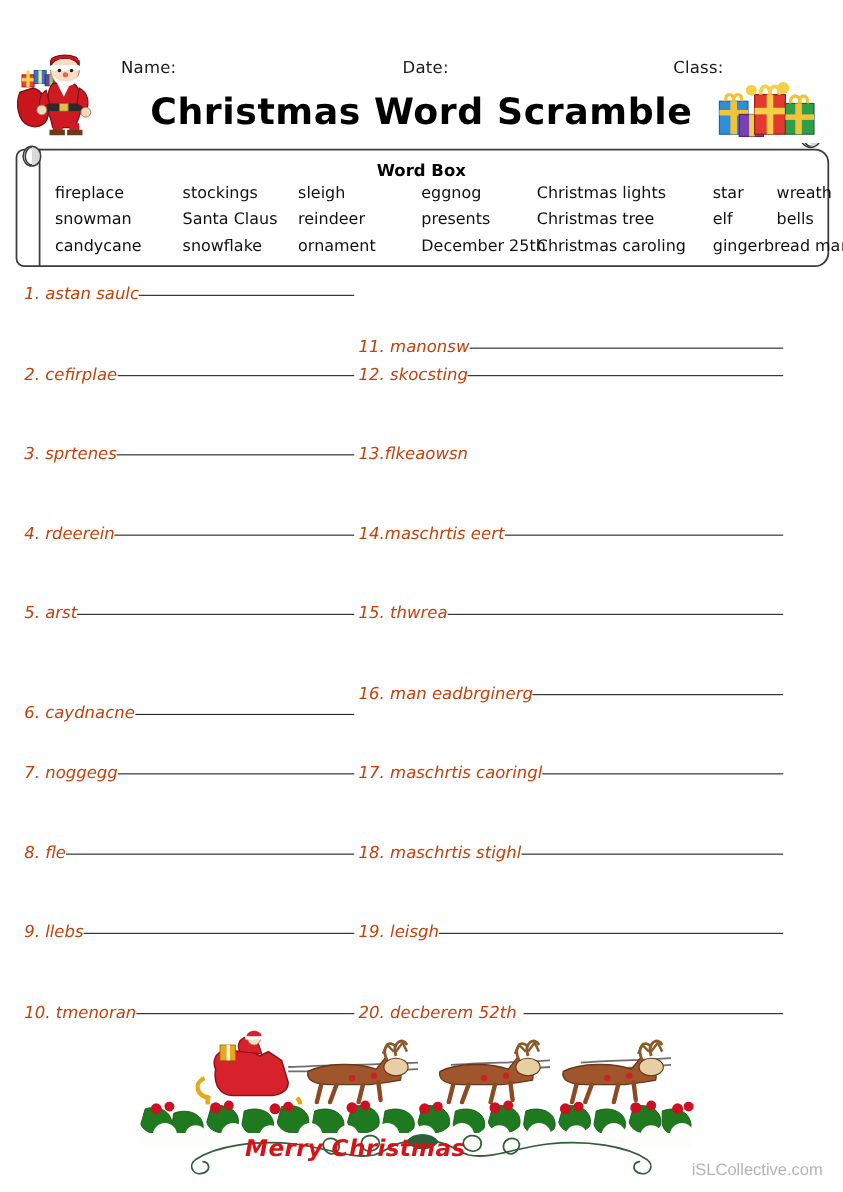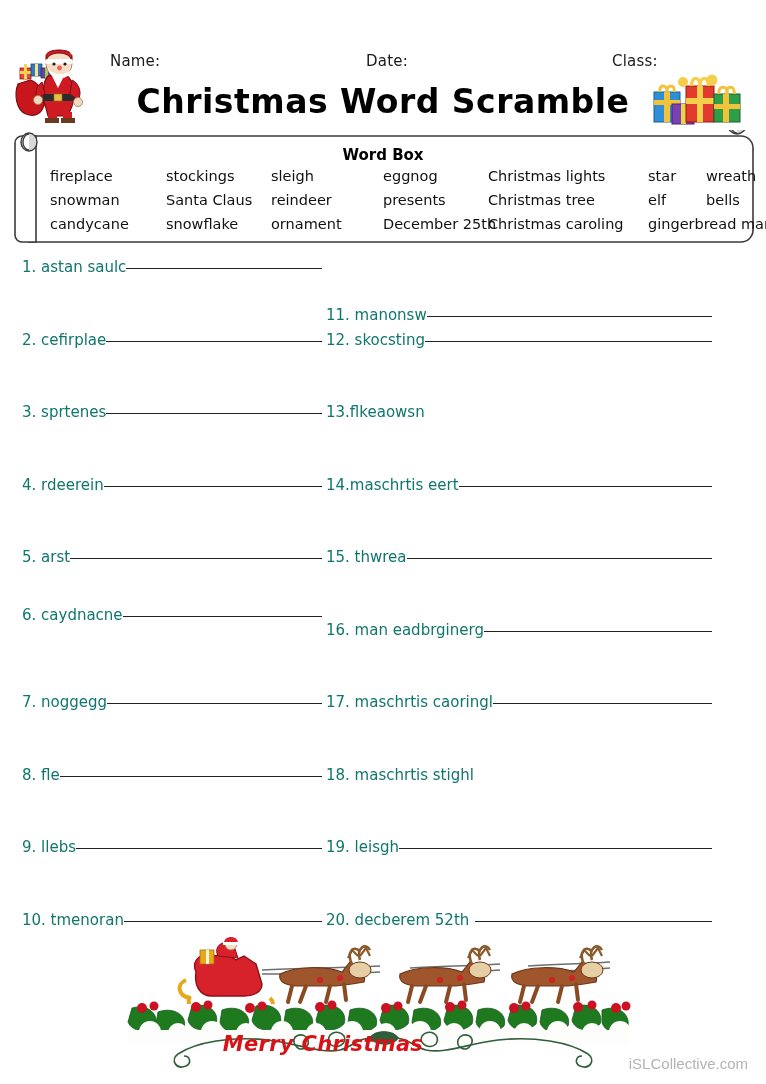--- a/index.html
+++ b/index.html
@@ -124,22 +124,23 @@
     height: 22px;
     display: flex;
     align-items: baseline;
     white-space: nowrap;
   }
   .q-col-left  .q-item { width: 300px; }
   .q-col-right .q-item { width: 386px; }
 
   .q-text {
     font-size: 15px;
-    color: #0f766e;
+    color: #c2410c;
     flex: 0 0 auto;
+    font-style: italic;
   }
   .q-rule {
     flex: 1 1 auto;
     border-bottom: 1.6px solid #222;
     height: 1px;
     margin-left: 0px;
     position: relative;
     top: -3px;
   }
   .q-item.gap .q-rule { margin-left: 6px; }
@@ -301,21 +302,21 @@
         <span class="q-rule"></span>
       </div>
       <div class="q-item" style="top: 217.5px;">
         <span class="q-text">4. rdeerein</span>
         <span class="q-rule"></span>
       </div>
       <div class="q-item" style="top: 290px;">
         <span class="q-text">5. arst</span>
         <span class="q-rule"></span>
       </div>
-      <div class="q-item" style="top: 348px; justify-content: flex-end;">
+      <div class="q-item" style="top: 381px; justify-content: flex-end;">
         <span class="q-text">6. caydnacne</span>
         <span class="q-rule"></span>
       </div>
       <div class="q-item" style="top: 435px;">
         <span class="q-text">7. noggegg</span>
         <span class="q-rule"></span>
       </div>
       <div class="q-item" style="top: 507.5px;">
         <span class="q-text">8. fle</span>
         <span class="q-rule"></span>
@@ -351,21 +352,21 @@
         <span class="q-rule"></span>
       </div>
       <div class="q-item" style="top: 362.5px; justify-content: flex-end;">
         <span class="q-text">16. man eadbrginerg</span>
         <span class="q-rule"></span>
       </div>
       <div class="q-item" style="top: 435px;">
         <span class="q-text">17. maschrtis caoringl</span>
         <span class="q-rule"></span>
       </div>
-      <div class="q-item" style="top: 507.5px; flex-direction: column;">
+      <div class="q-item" style="top: 507.5px;">
         <span class="q-text">18. maschrtis stighl</span>
         <span class="q-rule"></span>
       </div>
       <div class="q-item" style="top: 580px;">
         <span class="q-text">19. leisgh</span>
         <span class="q-rule"></span>
       </div>
       <div class="q-item gap" style="top: 652.5px;">
         <span class="q-text">20. decberem 52th</span>
         <span class="q-rule"></span>

